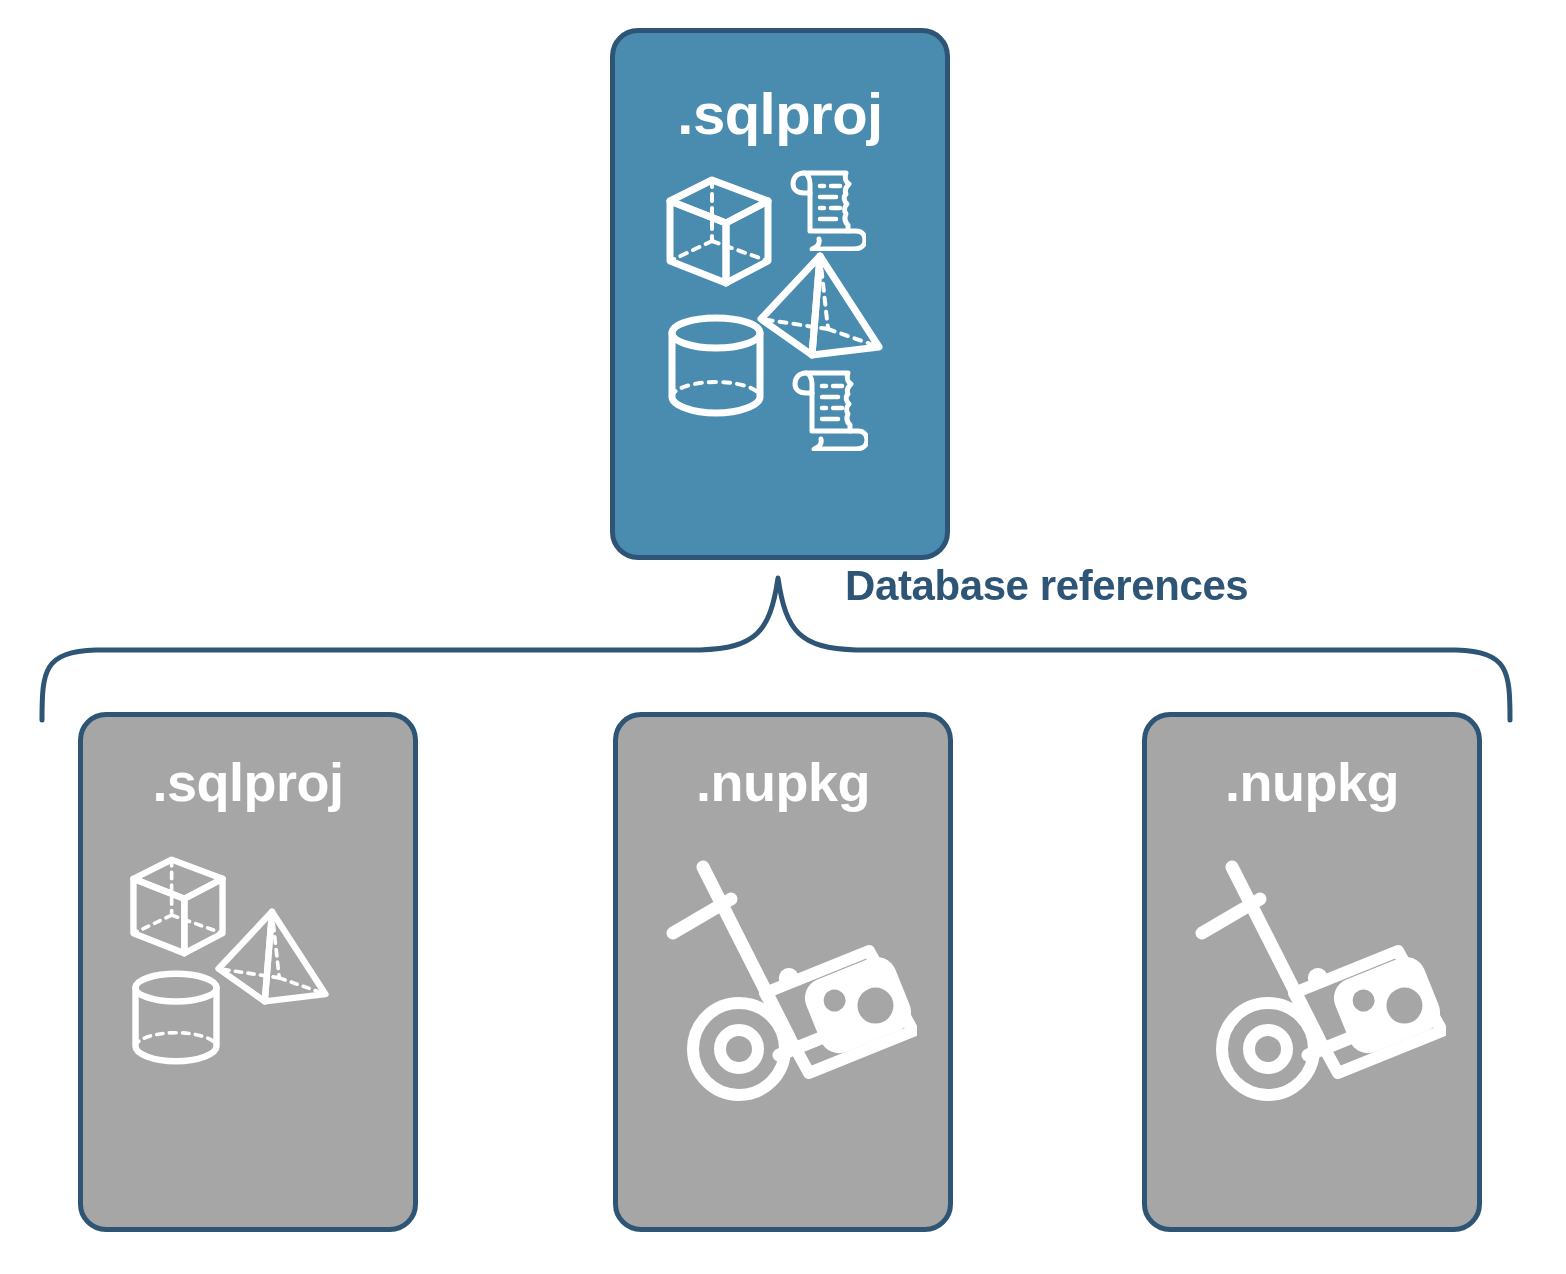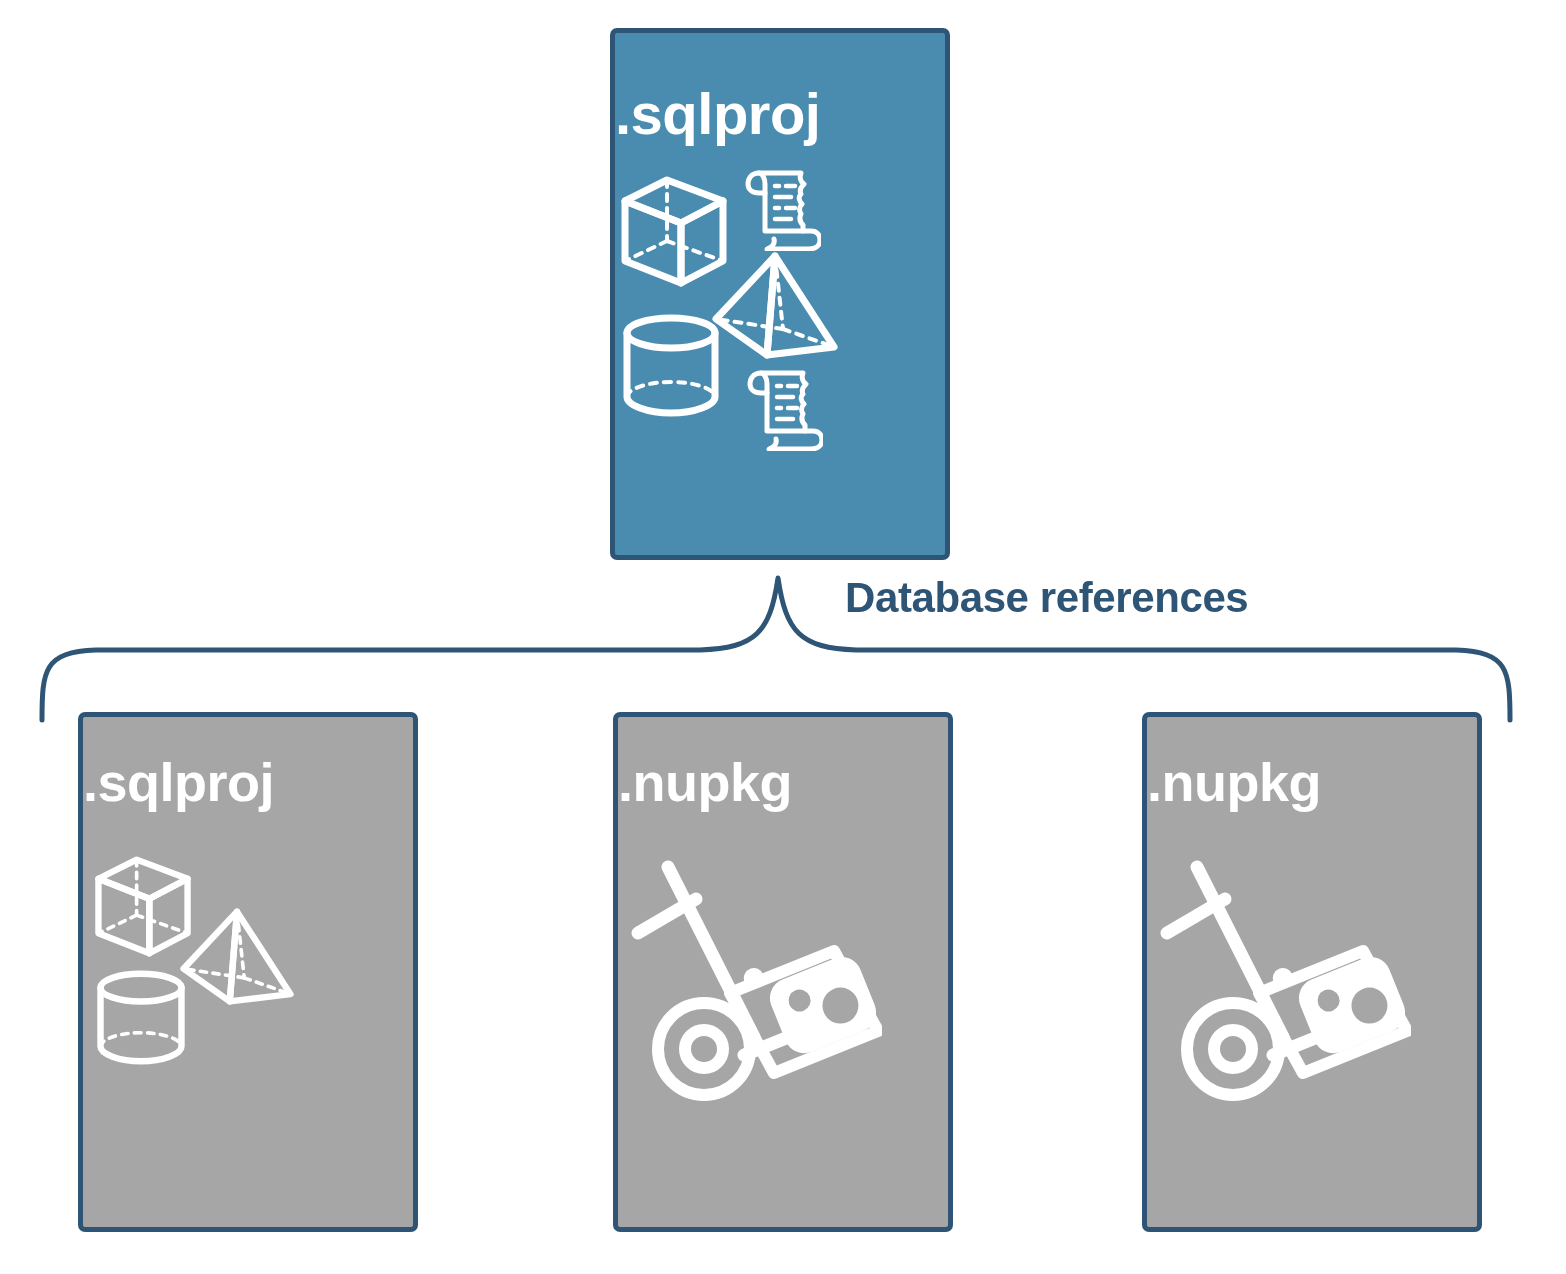--- a/index.html
+++ b/index.html
@@ -17,23 +17,24 @@
     height: 1274px;
     background: #ffffff;
     overflow: hidden;
   }
 
   
   .node {
     position: absolute;
     box-sizing: border-box;
     border: 5px solid #2e5575;
-    border-radius: 7px;
+    border-radius: 28px;
     display: flex;
     flex-direction: column;
+    align-items: center;
   }
   .node.primary {
     background: #4a8caf;
   }
   .node.secondary {
     background: #a6a6a6;
   }
   .node-label {
     color: #ffffff;
     font-weight: bold;
@@ -93,21 +94,21 @@
     top: 540px;
     width: 1566px;
     height: 220px;
     pointer-events: none;
   }
 
   
   #brace-label {
     position: absolute;
     left: 845px;
-    top: 574px;
+    top: 562px;
     font-size: 42px;
     font-weight: bold;
     color: #2e5575;
     letter-spacing: -0.4px;
     white-space: nowrap;
     user-select: none;
   }
 </style>
 </head>
 <body>

